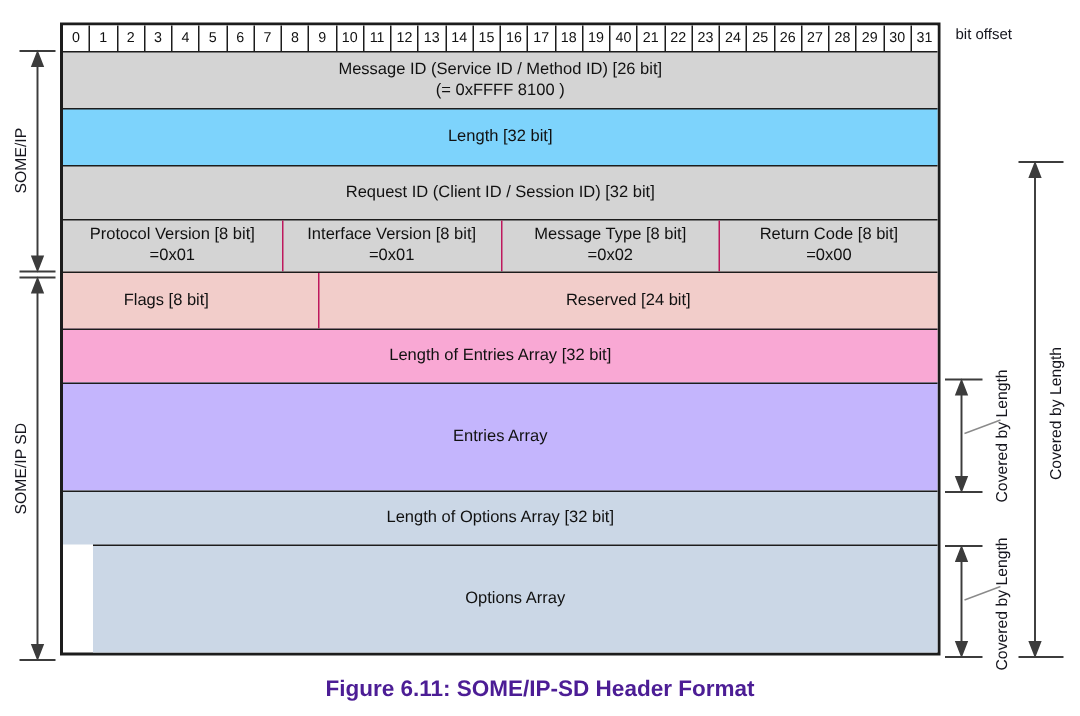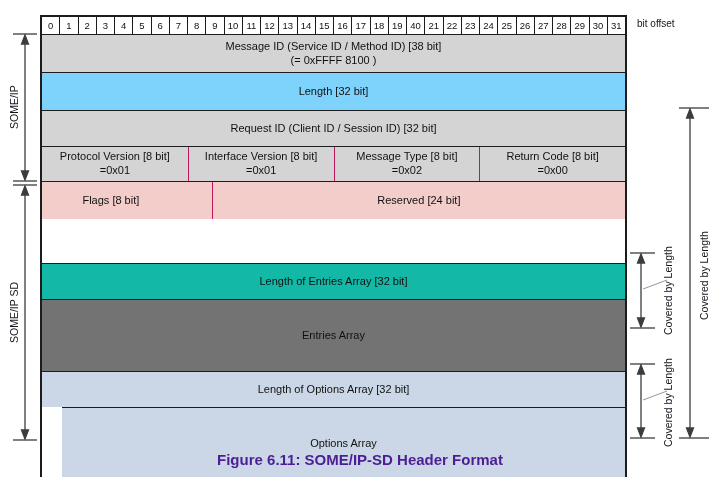--- a/index.html
+++ b/index.html
@@ -83,21 +83,21 @@
         <div class="bitcell">26</div>
         <div class="bitcell">27</div>
         <div class="bitcell">28</div>
         <div class="bitcell">29</div>
         <div class="bitcell">30</div>
         <div class="bitcell">31</div>
       </div>
 
     <div class="row h38" style="background-color: rgb(212, 212, 212);">
       <div class="cell">
-        <div>Message ID (Service ID / Method ID) [38 bit]</div>
+        <div>Message ID (Service ID / Method ID) [26 bit]</div>
         <div>(= 0xFFFF 8100 )</div>
       </div>
     </div>
 
     <div class="row h38" style="background-color: #7dd3fc;">
       <span>Length [32 bit]</span>
     </div>
 
     <div class="row h36" style="background-color: rgb(212, 212, 212);">
       <span>Request ID (Client ID / Session ID) [32 bit]</span>
@@ -124,25 +124,25 @@
 
     <div class="row h38" style="background-color: rgb(242, 205, 202);">
       <div class="cell w25">
         <span>Flags [8 bit]</span>
       </div>
       <div class="cell w75">
         <span>Reserved [24 bit]</span>
       </div>
     </div>
 
-    <div class="row h36" style="background-color: #14b8a6; margin-top: 44px;">
+    <div class="row h36" style="background-color: #f9a8d4;">
       <span>Length of Entries Array [32 bit]</span>
     </div>
 
-    <div class="row h72" style="background-color: #737373;">
+    <div class="row h72" style="background-color: #c4b5fd;">
       <span>Entries Array</span>
     </div>
 
     <div class="row h36" style="background-color: rgb(203, 215, 230);">
       <span>Length of Options Array [32 bit]</span>
     </div>
 
     <div class="row h72" style="background-color: rgb(203, 215, 230); margin-left: 20px;">
       <span>Options Array</span>
     </div>

